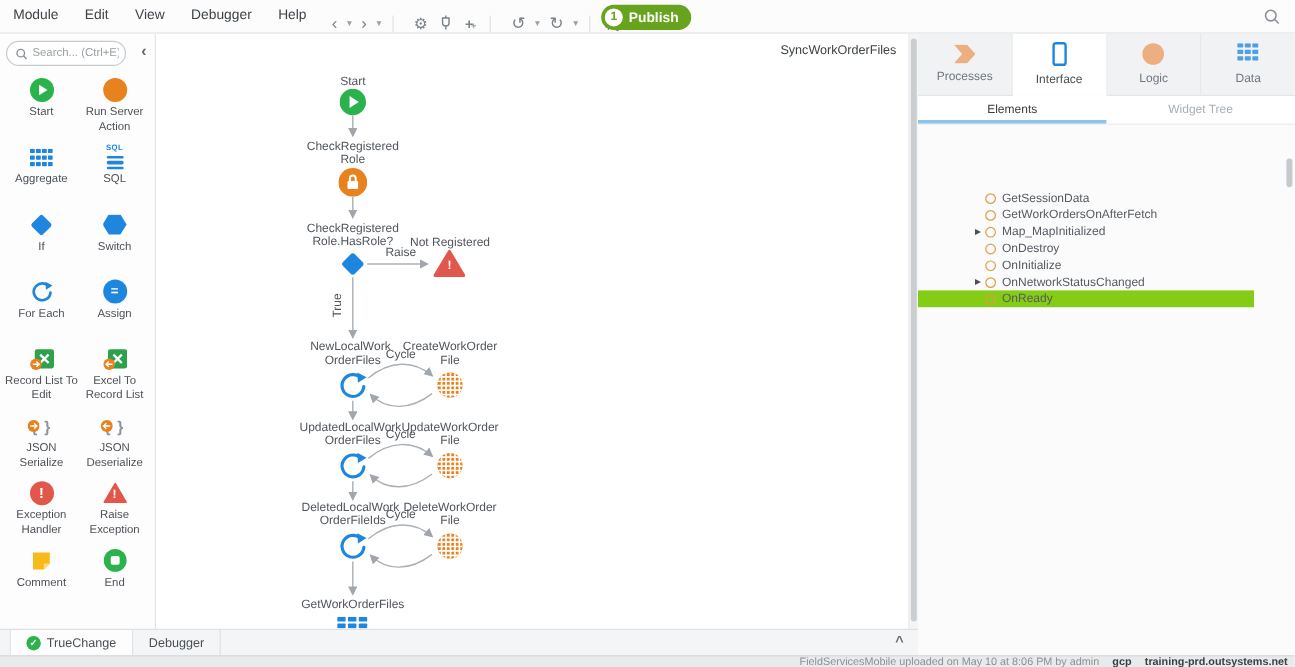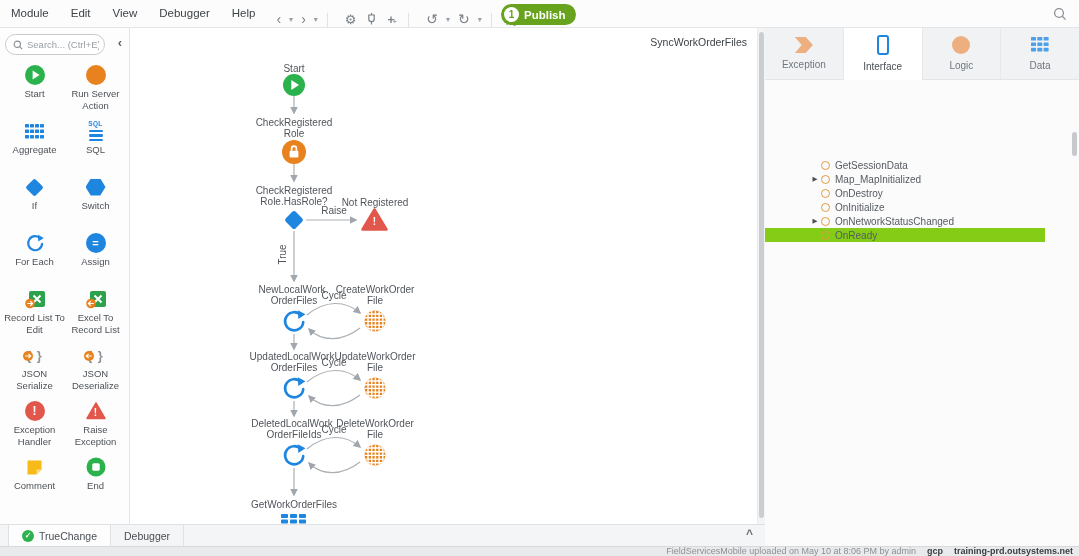--- a/index.html
+++ b/index.html
@@ -515,21 +515,21 @@
 </div>
 
 <div class="canvas-scroll">
   <div class="thumb"></div>
 </div>
 
 <div class="rpanel">
   <div class="rtabs">
     <div class="rtab">
       <span class="proc-ic"></span>
-      <span>Exception</span>
+      <span>Processes</span>
     </div>
     <div class="rtab active">
       <span class="phone-ic"></span>
       <span>Interface</span>
     </div>
     <div class="rtab">
       <span class="logic-ic"></span>
       <span>Logic</span>
     </div>
     <div class="rtab">
@@ -545,28 +545,38 @@
               <rect x="0" y="10.8" width="5" height="3.6" rx="0.6"></rect>
               <rect x="6.3" y="10.8" width="5" height="3.6" rx="0.6"></rect>
               <rect x="12.6" y="10.8" width="5" height="3.6" rx="0.6"></rect>
             </g>
           </svg>
       </span>
       <span>Data</span>
     </div>
   </div>
 
+  <div class="rsubtabs">
+    <div class="rsubtab active">Elements</div>
+    <div class="rsubtab">Widget Tree</div>
+    <div class="rsub-underline"></div>
+  </div>
 
   <div class="rtree">
     <div class="trow">
       <span class="texp"></span>
       <span class="tring"></span>
       <span>GetSessionData</span>
     </div>
     <div class="trow">
+      <span class="texp"></span>
+      <span class="tring"></span>
+      <span>GetWorkOrdersOnAfterFetch</span>
+    </div>
+    <div class="trow">
       <span class="texp">▶</span>
       <span class="tring"></span>
       <span>Map_MapInitialized</span>
     </div>
     <div class="trow">
       <span class="texp"></span>
       <span class="tring"></span>
       <span>OnDestroy</span>
     </div>
     <div class="trow">

